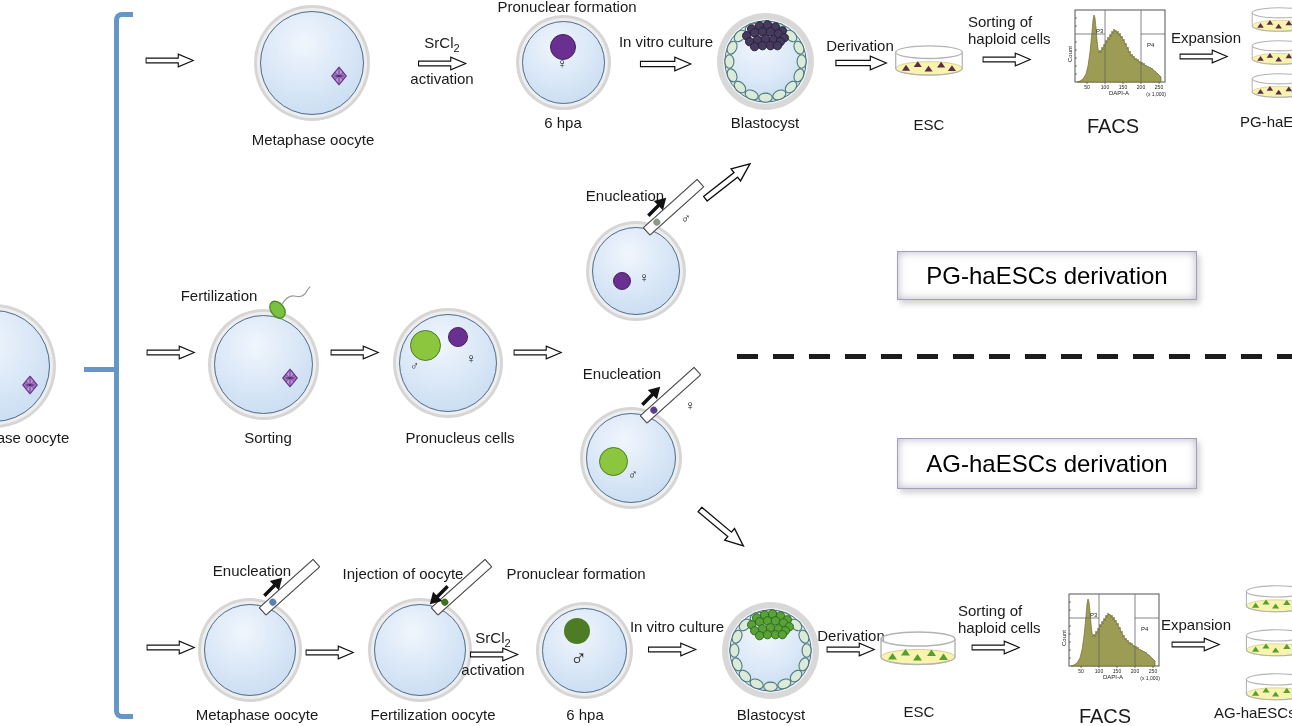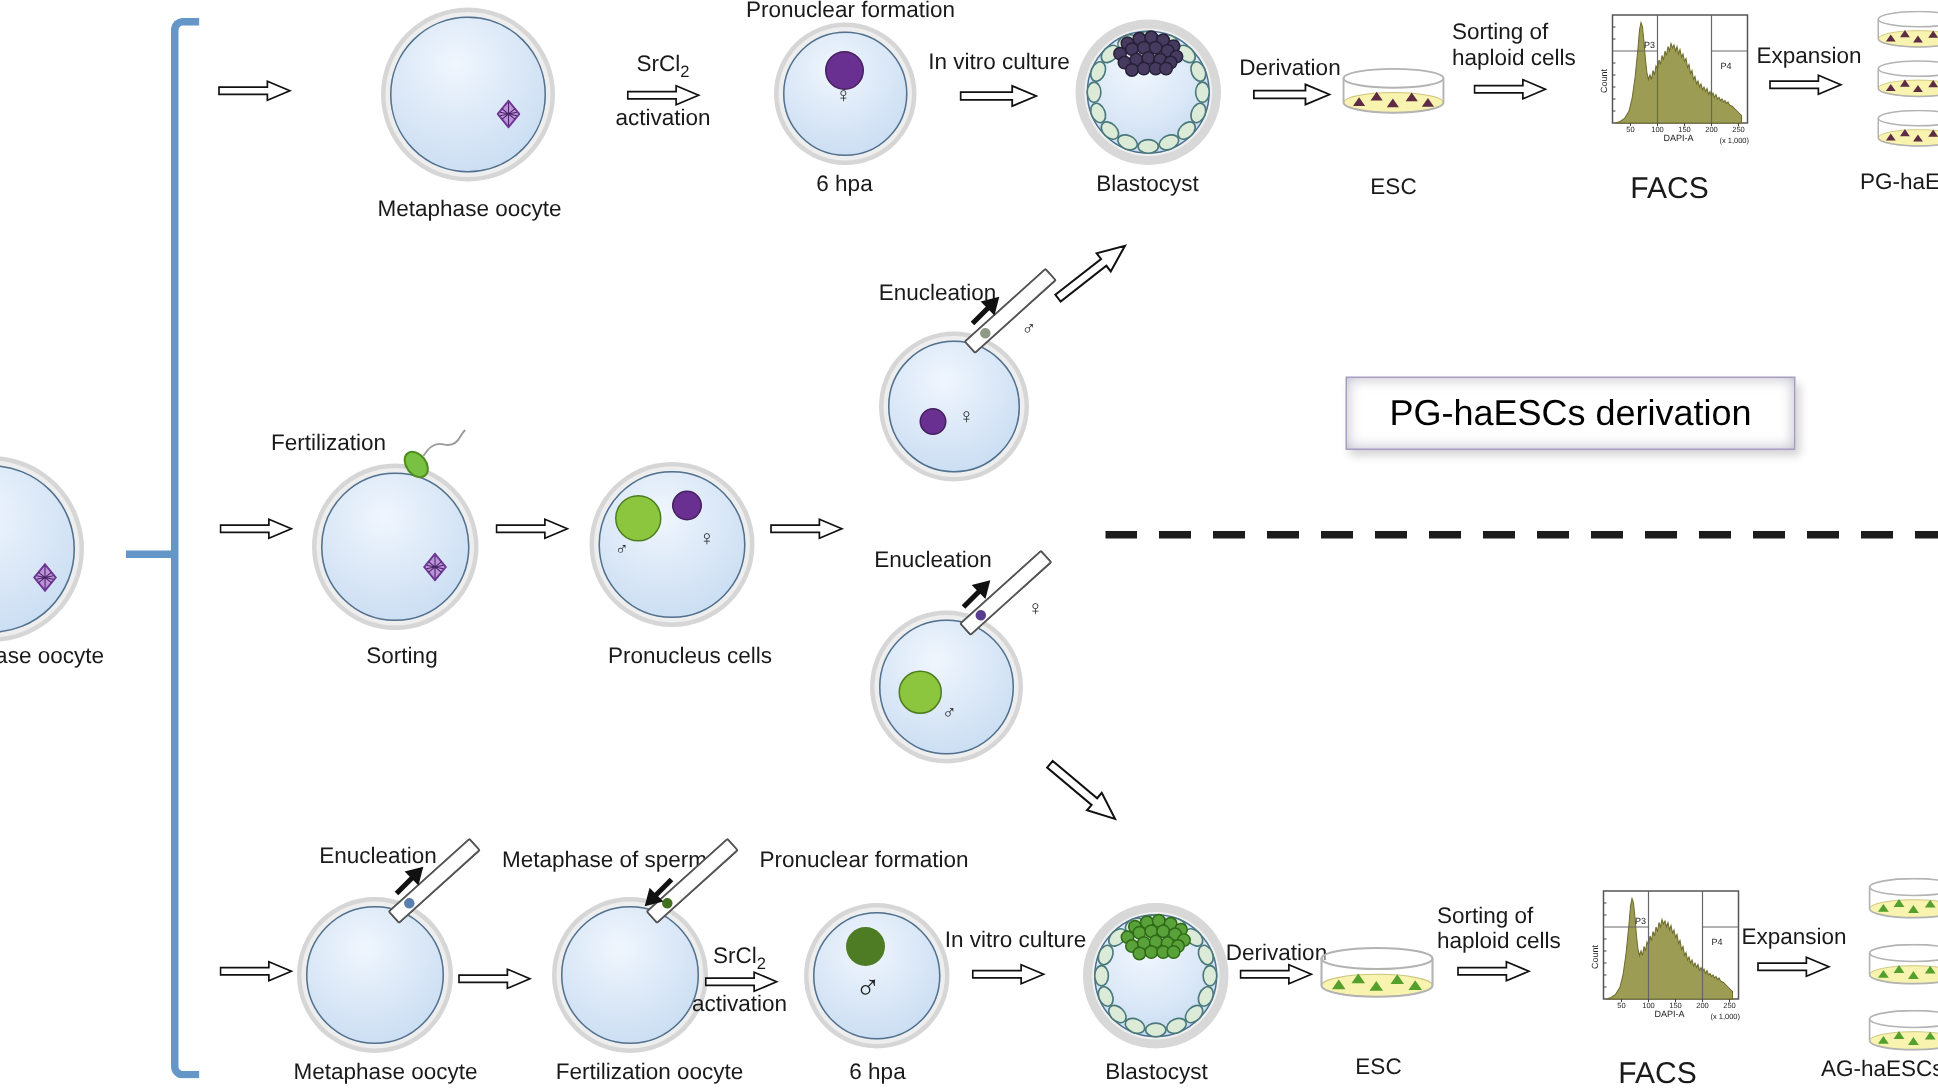--- a/index.html
+++ b/index.html
@@ -296,20 +296,23 @@
   <span class="sym" style="left:685px;top:397px;font-size:14px;">♀</span>
   <span class="sym" style="left:628px;top:467px;">♂</span>
   <svg class="abs" style="left:688px;top:519px;transform:rotate(40deg)" width="68" height="18" viewBox="0 0 66 20">
       <use href="#blockarrow"></use>
     </svg>
 
   <div class="banner" style="left:897px;top:239px;width:298px;height:47px;margin-top:12px;">
       <span>PG-haESCs derivation</span>
     </div>
   <div class="dash" style="left:737px;top:354px;width:555px;"></div>
+  <div class="banner" style="left:897px;top:438px;width:298px;height:49px;">
+      <span>AG-haESCs derivation</span>
+    </div>
 
   <svg class="abs" style="left:145px;top:640px" width="52" height="15" viewBox="0 0 66 20">
       <use href="#blockarrow"></use>
     </svg>
 
   <div class="lbl" style="left:252px;top:562px;">Enucleation</div>
   <div class="cell" style="left:198px;top:598px;width:104px;height:104px;">
     <div class="cyto"></div>
   </div>
   <svg class="abs pip" style="left:262px;top:606px;--dot:#5b7fae" width="74" height="12" viewBox="0 0 76 12">
@@ -317,21 +320,21 @@
     </svg>
   <svg class="abs" style="left:260px;top:574px" width="26" height="26" viewBox="0 0 24 24">
       <use href="#smallarrow"></use>
     </svg>
   <div class="lbl" style="left:257px;top:706px;">Metaphase oocyte</div>
 
   <svg class="abs" style="left:303px;top:645px" width="54" height="15" viewBox="0 0 66 20">
       <use href="#blockarrow"></use>
     </svg>
 
-  <div class="lbl" style="left:403px;top:565px;">Metaphase of sperm</div>
+  <div class="lbl" style="left:403px;top:565px;">Injection of oocyte</div>
   <div class="cell" style="left:368px;top:598px;width:104px;height:104px;">
     <div class="cyto"></div>
   </div>
   <svg class="abs pip" style="left:434px;top:606px;--dot:#41701f" width="74" height="12" viewBox="0 0 76 12">
       <use href="#pipette"></use>
     </svg>
   <svg class="abs" style="left:426px;top:582px;transform:rotate(180deg)" width="26" height="26" viewBox="0 0 24 24">
       <use href="#smallarrow"></use>
     </svg>
   <div class="lbl" style="left:433px;top:706px;">Fertilization oocyte</div>

